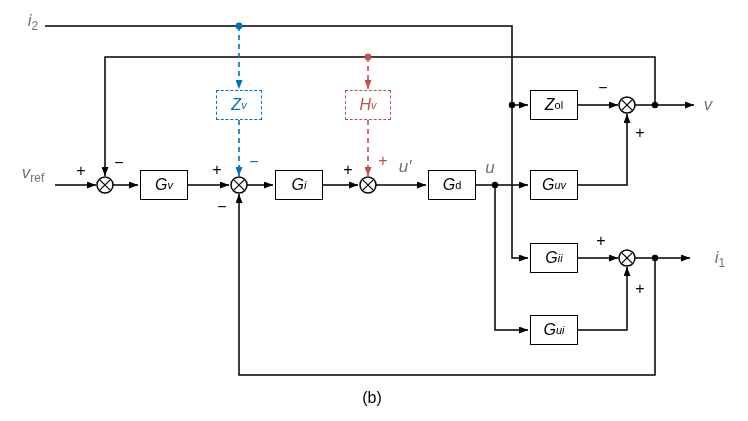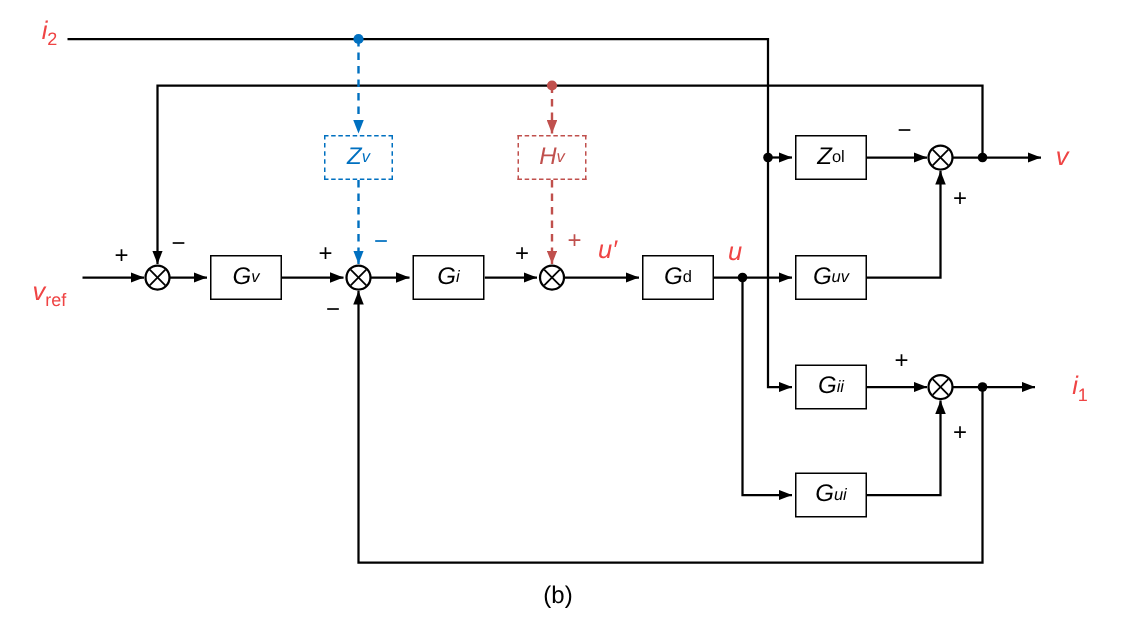--- a/index.html
+++ b/index.html
@@ -8,21 +8,21 @@
   .stage svg { position:absolute; left:0; top:0; }
 
   .block { position:absolute; display:flex; align-items:center; justify-content:center;
            border:1.6px solid #000; background:#fff; font-size:16px; color:#000; z-index:2; }
   .block sub { font-size:11px; line-height:1; }
   .bm { font-style:italic; }
   sub.it { font-style:italic; }
   .block.blue { border:1.6px dashed #0070C0; color:#0070C0; }
   .block.red  { border:1.6px dashed #C0504D; color:#C0504D; }
 
-  .lbl { position:absolute; transform:translate(-50%,-50%); font-size:17px; color:#ef4444;
+  .lbl { position:absolute; transform:translate(-50%,-50%); font-size:17px; color:#737373;
          white-space:nowrap; z-index:3; }
   .lbl .m { font-style:italic; }
   .lbl sub { font-size:12px; }
 
   .sign { position:absolute; transform:translate(-50%,-50%); font-size:16px; color:#000; z-index:3; }
   .sign.blue { color:#0070C0; }
   .sign.red  { color:#C0504D; }
 
   .caption { position:absolute; transform:translate(-50%,-50%); font-size:16px; color:#000; }
 </style>
@@ -143,21 +143,21 @@
     </div>
   <div class="block" style="left:530px;top:243px;width:48px;height:30px">
       <span class="bm">G</span>
       <sub class="it">ii</sub>
     </div>
   <div class="block" style="left:530px;top:315px;width:48px;height:30px">
       <span class="bm">G</span>
       <sub class="it">ui</sub>
     </div>
 
-  <span class="lbl" style="left:33px;top:196px"><span class="m">v</span><sub>ref</sub></span>
+  <span class="lbl" style="left:33px;top:174px"><span class="m">v</span><sub>ref</sub></span>
   <span class="lbl" style="left:33px;top:22px"><span class="m">i</span><sub>2</sub></span>
   <span class="lbl" style="left:405px;top:167px"><span class="m">u′</span></span>
   <span class="lbl" style="left:490px;top:168px"><span class="m">u</span></span>
   <span class="lbl" style="left:708px;top:105px"><span class="m">v</span></span>
   <span class="lbl" style="left:720px;top:259px"><span class="m">i</span><sub>1</sub></span>
 
   <span class="sign" style="left:81px;top:171px">+</span>
   <span class="sign" style="left:119px;top:163px">−</span>
   <span class="sign" style="left:217px;top:170px">+</span>
   <span class="sign blue" style="left:254px;top:162px">−</span>

